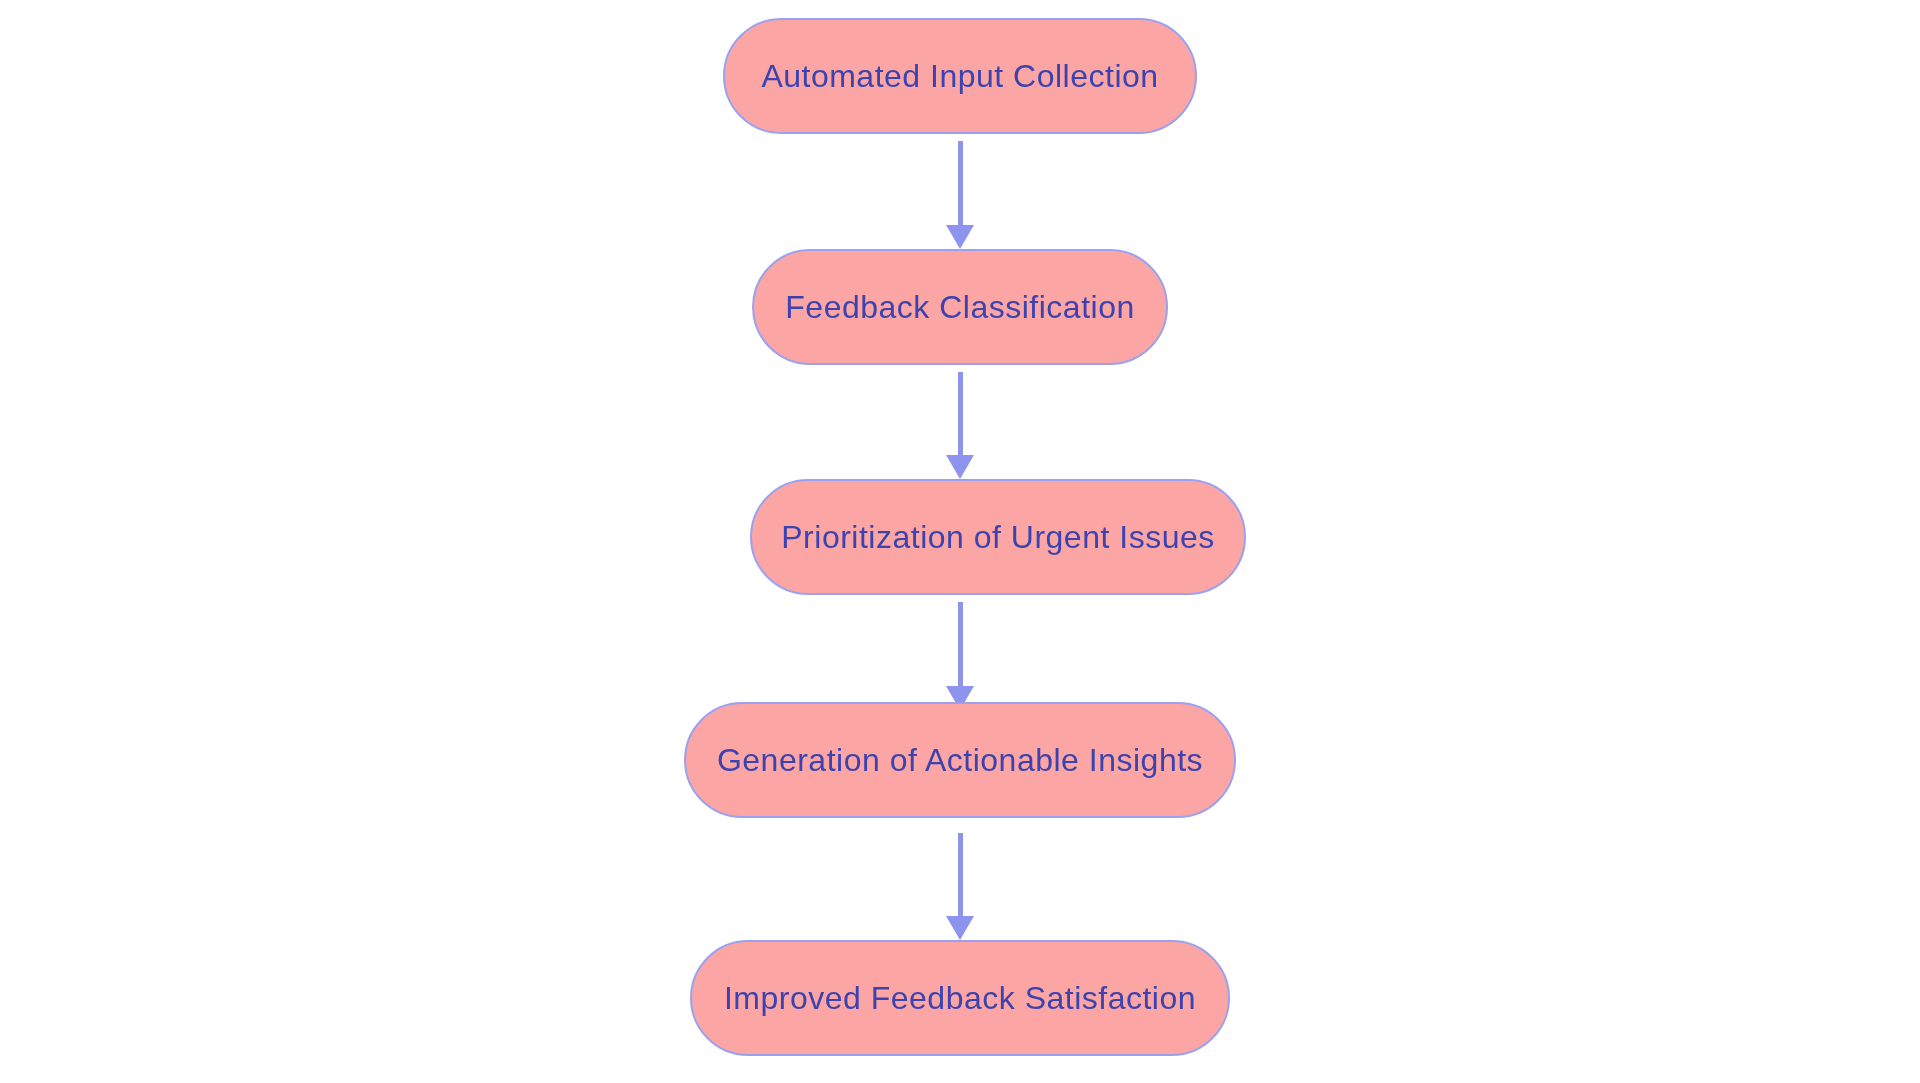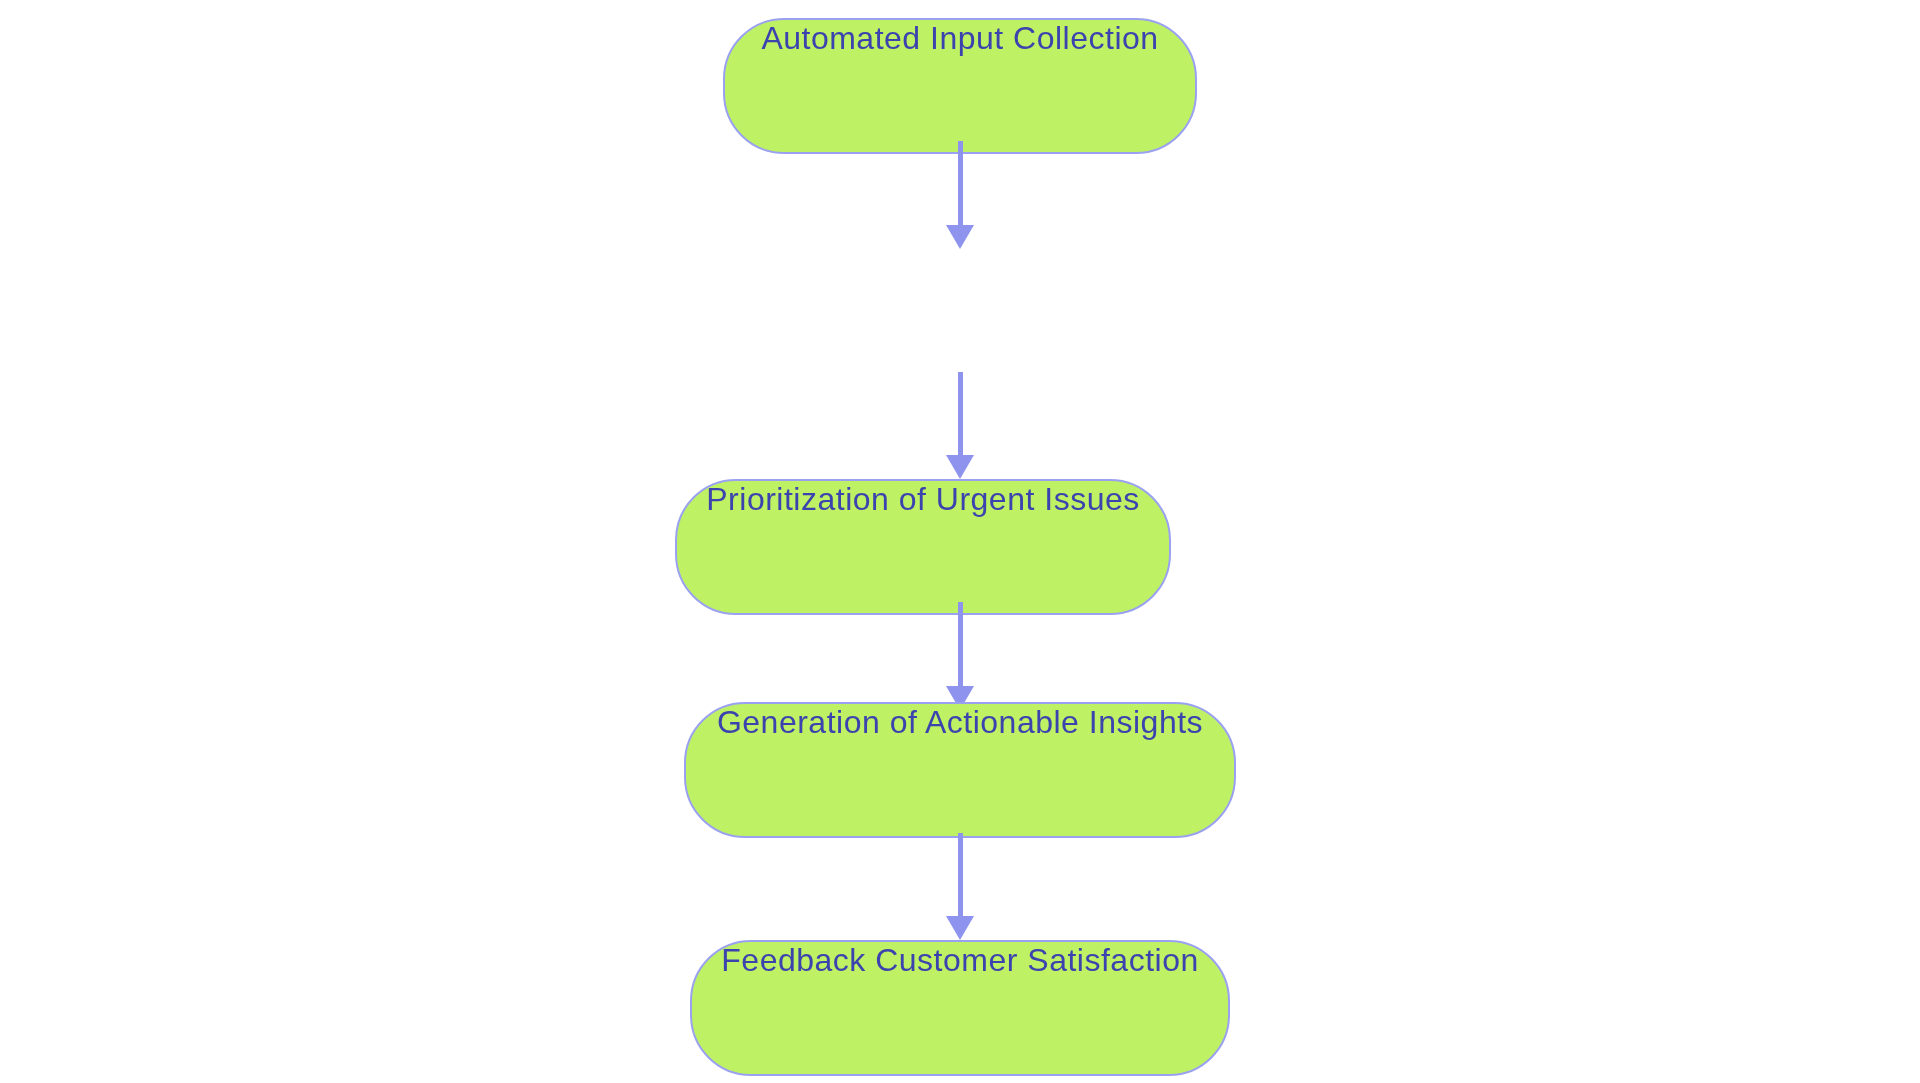--- a/index.html
+++ b/index.html
@@ -11,36 +11,37 @@
   .canvas {
     position: relative;
     width: 1920px;
     height: 1083px;
     background: #ffffff;
     overflow: hidden;
   }
   .flow-node {
     position: absolute;
     box-sizing: border-box;
-    height: 136px;
+    height: 116px;
     border-radius: 61px;
-    background: #bef264;
+    background: #fca5a5;
     border: 2px solid #9ba1f1;
     color: #3c43ae;
     font-size: 32px;
     letter-spacing: 0.5px;
     display: flex;
+    align-items: center;
     justify-content: center;
     white-space: nowrap;
     text-align: center;
   }
   
   .node-1 { left: 723px; top: 18px;  width: 474px; }
   .node-2 { left: 752px; top: 249px; width: 416px; }
-  .node-3 { left: 675px; top: 479px; width: 496px; }
+  .node-3 { left: 750px; top: 479px; width: 496px; }
   .node-4 { left: 684px; top: 702px; width: 552px; }
   .node-5 { left: 690px; top: 940px; width: 540px; }
 
   .flow-arrow {
     position: absolute;
     left: 946px;
     width: 28px;
   }
   .arrow-1 { top: 141px; height: 108px; }
   .arrow-2 { top: 372px; height: 107px; }
@@ -73,20 +74,23 @@
 
   <div class="flow-node node-1">
     <span>Automated Input Collection</span>
   </div>
 
   <div class="flow-arrow arrow-1">
     <div class="arrow-line"></div>
     <div class="arrow-head"></div>
   </div>
 
+  <div class="flow-node node-2">
+    <span>Feedback Classification</span>
+  </div>
 
   <div class="flow-arrow arrow-2">
     <div class="arrow-line"></div>
     <div class="arrow-head"></div>
   </div>
 
   <div class="flow-node node-3">
     <span>Prioritization of Urgent Issues</span>
   </div>
 
@@ -98,16 +102,16 @@
   <div class="flow-node node-4">
     <span>Generation of Actionable Insights</span>
   </div>
 
   <div class="flow-arrow arrow-4">
     <div class="arrow-line"></div>
     <div class="arrow-head"></div>
   </div>
 
   <div class="flow-node node-5">
-    <span>Feedback Customer Satisfaction</span>
+    <span>Improved Feedback Satisfaction</span>
   </div>
 
 </div>
 
 </body></html>

